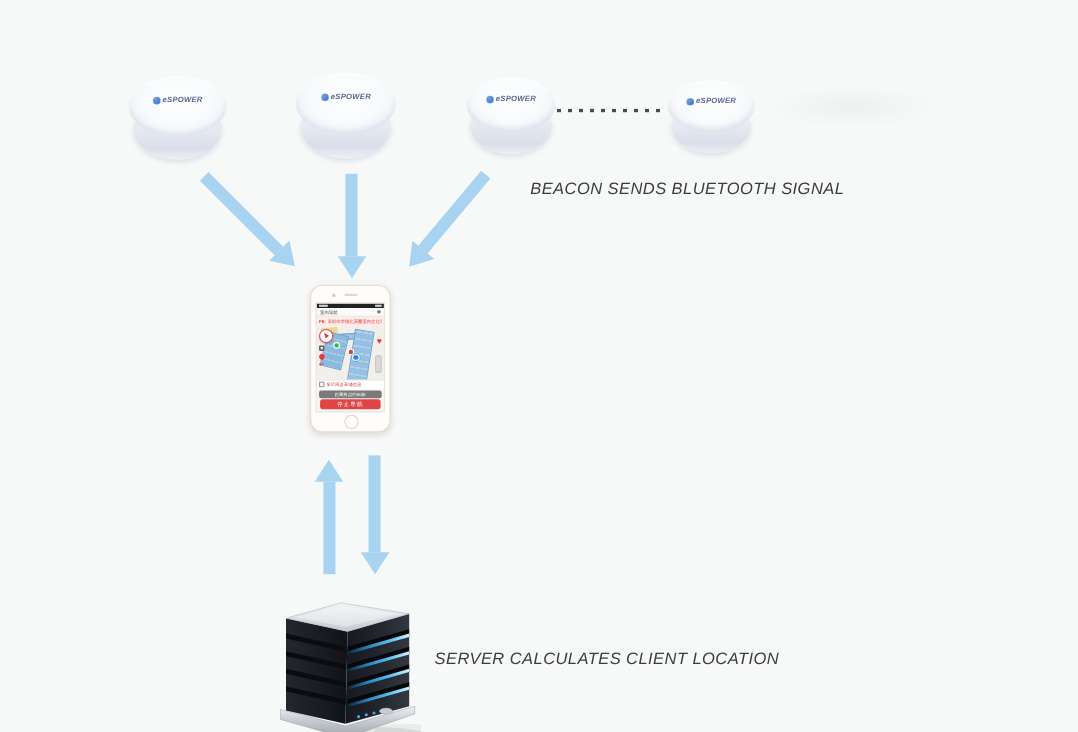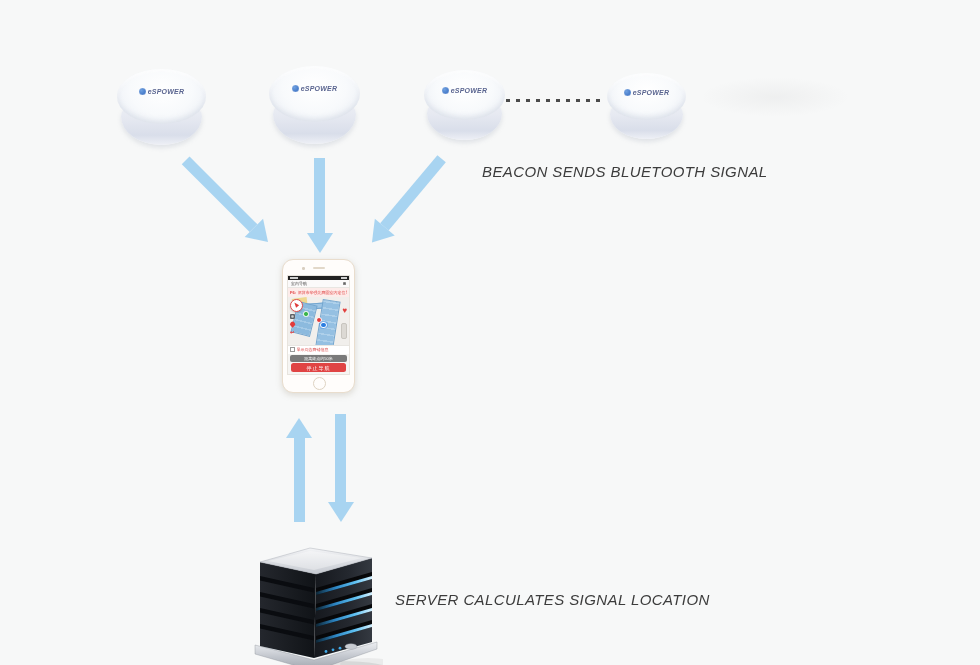--- a/index.html
+++ b/index.html
@@ -152,21 +152,21 @@
     <div class="beacon-logo">
       <span class="logo-dot"></span>
       <span>eSPOWER</span>
     </div>
   </div>
 
   <div class="ellipsis-dashes"></div>
   <div class="faint-smudge"></div>
 
   <div class="diagram-label" style="left:482px;top:130px;">BEACON SENDS BLUETOOTH SIGNAL</div>
-  <div class="diagram-label" style="left:395px;top:558px;">SERVER CALCULATES SIGNAL LOCATION</div>
+  <div class="diagram-label" style="left:395px;top:558px;">SERVER CALCULATES CLIENT LOCATION</div>
 
   <div class="arrow arrow-1">
     <div class="shaft"></div>
     <div class="head"></div>
   </div>
   <div class="arrow arrow-2">
     <div class="shaft"></div>
     <div class="head"></div>
   </div>
   <div class="arrow arrow-3">

